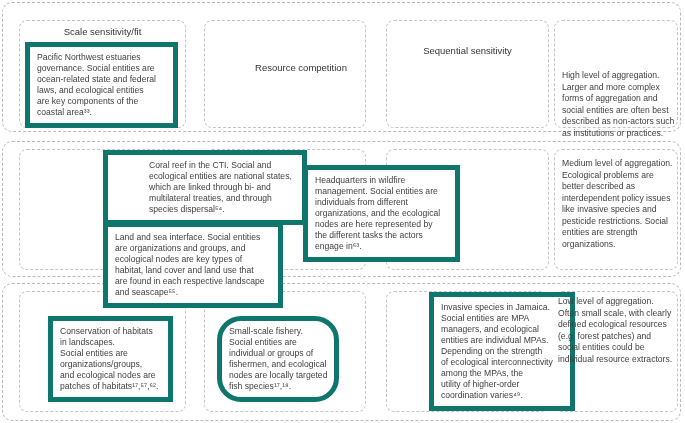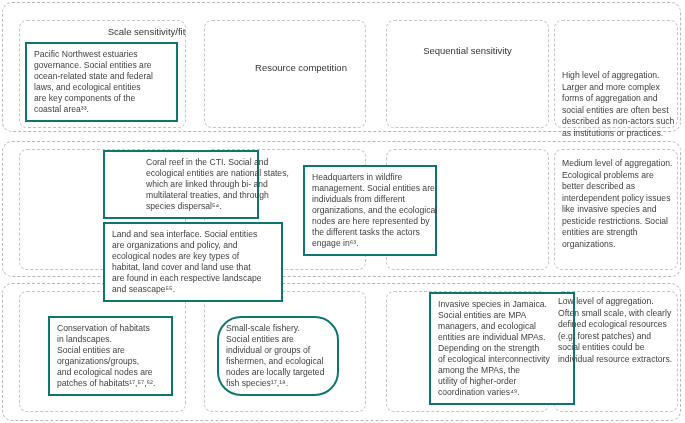--- a/index.html
+++ b/index.html
@@ -28,21 +28,21 @@
     position:absolute;
     font-size:9.5px;
     line-height:12px;
     text-align:center;
     color:#343434;
     white-space:pre;
   }
   .ebox{
     position:absolute;
     box-sizing:border-box;
-    border:2px solid #0f766e;
+    border:5px solid #0f766e;
     background:#ffffff;
     padding:5px 7px;
     font-size:8.6px;
     line-height:11px;
     white-space:pre;
     color:#3e3e3e;
   }
   .note{
     position:absolute;
     font-size:8.6px;
@@ -66,42 +66,42 @@
 <div class="inner" style="left:19px;top:149px;width:167px;height:121px;"></div>
 <div class="inner" style="left:204px;top:149px;width:162px;height:121px;"></div>
 <div class="inner" style="left:386px;top:149px;width:163px;height:121px;"></div>
 <div class="inner" style="left:554px;top:149px;width:124px;height:121px;"></div>
 
 <div class="inner" style="left:19px;top:291px;width:167px;height:121px;"></div>
 <div class="inner" style="left:204px;top:291px;width:162px;height:121px;"></div>
 <div class="inner" style="left:386px;top:291px;width:163px;height:121px;"></div>
 <div class="inner" style="left:554px;top:291px;width:124px;height:121px;"></div>
 
-<div class="hdr" style="left:19px;top:26px;width:167px;margin-left:44px;">Scale sensitivity/fit</div>
+<div class="hdr" style="left:19px;top:26px;width:167px;">Scale sensitivity/fit</div>
 <div class="hdr" style="left:204px;top:26px;width:194px;margin-top:36px;">Resource competition</div>
 <div class="hdr" style="left:386px;top:26px;width:163px;margin-top:19px;">Sequential sensitivity</div>
 
 <div class="ebox" style="left:25px;top:42px;width:153px;">Pacific Northwest estuaries
 governance. Social entities are
 ocean-related state and federal
 laws, and ecological entities
 are key components of the
 coastal area³³.</div>
-<div class="ebox" style="left:103px;top:150px;width:156px;padding-left:41px;">Coral reef in the CTI. Social and
+<div class="ebox" style="left:103px;top:150px;width:204px;padding-left:41px;">Coral reef in the CTI. Social and
 ecological entities are national states,
 which are linked through bi- and
 multilateral treaties, and through
 species dispersal⁵⁴.</div>
 <div class="ebox" style="left:103px;top:222px;width:180px;">Land and sea interface. Social entities
-are organizations and policy, and
+are organizations and groups, and
 ecological nodes are key types of
 habitat, land cover and land use that
 are found in each respective landscape
 and seascape⁵⁵.</div>
-<div class="ebox" style="left:303px;top:165px;width:134px;">Headquarters in wildfire
+<div class="ebox" style="left:303px;top:165px;width:157px;">Headquarters in wildfire
 management. Social entities are
 individuals from different
 organizations, and the ecological
 nodes are here represented by
 the different tasks the actors
 engage in⁶³.</div>
 <div class="ebox" style="left:48px;top:316px;width:125px;">Conservation of habitats
 in landscapes.
 Social entities are
 organizations/groups,

